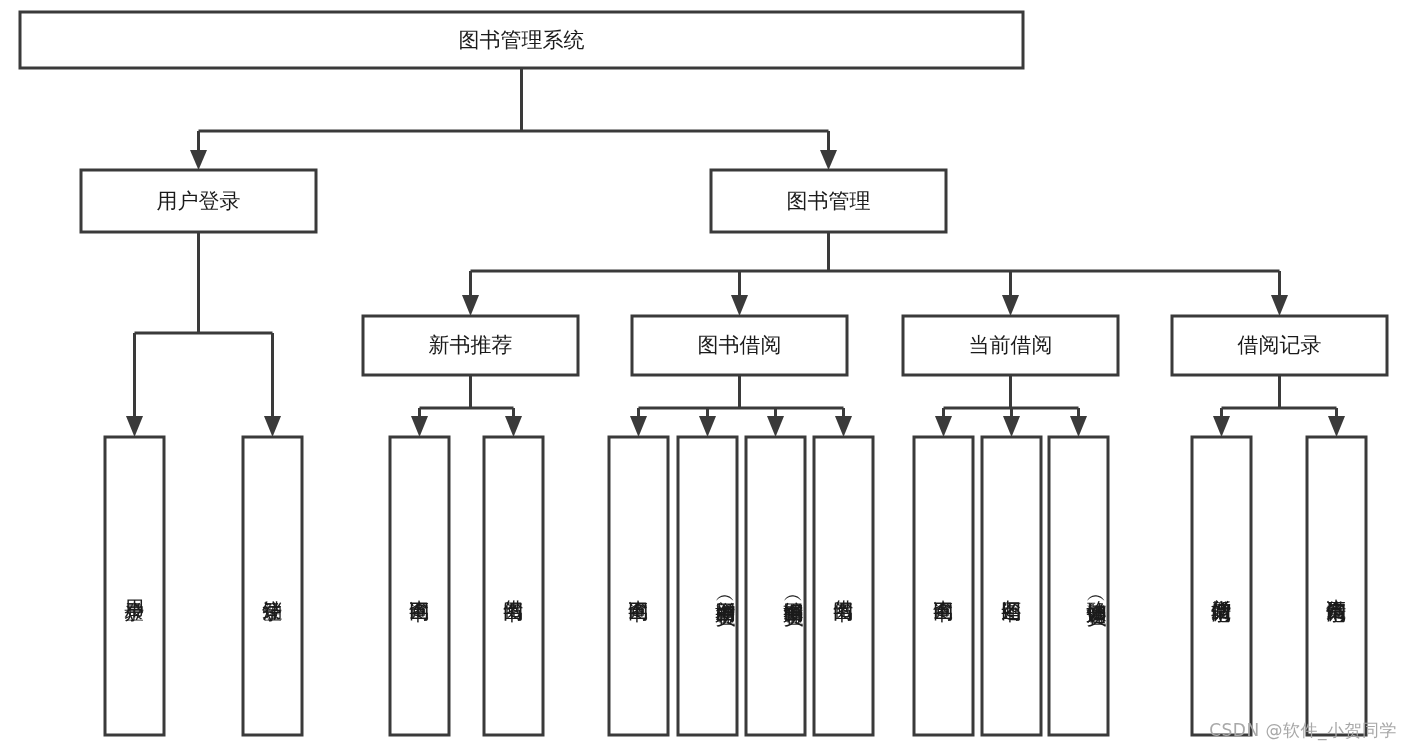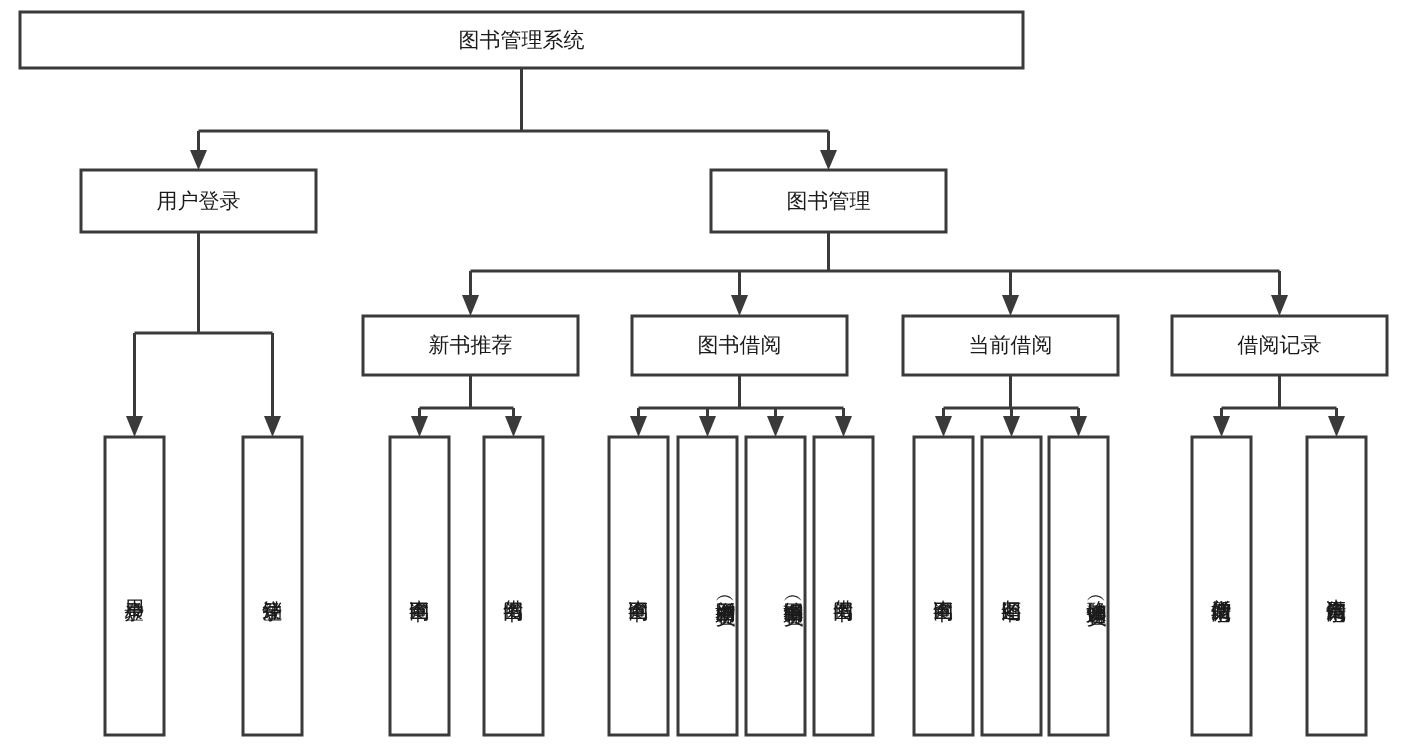--- a/index.html
+++ b/index.html
@@ -225,14 +225,15 @@
   <div class="vlabel" style="left:746px; top:443px; width:59px; height:292px;">编辑图书（管理员）</div>
   <div class="vlabel centered" style="left:814px; top:437px; width:59px; height:298px;">借阅图书</div>
 
   <div class="vlabel centered" style="left:914px; top:437px; width:59px; height:298px;">查询图书</div>
   <div class="vlabel centered" style="left:982px; top:437px; width:59px; height:298px;">归还图书</div>
   <div class="vlabel" style="left:1049px; top:443px; width:59px; height:292px;">确认归还（管理员）</div>
 
   <div class="vlabel centered" style="left:1192px; top:437px; width:59px; height:298px;">新增借阅记录</div>
   <div class="vlabel centered" style="left:1307px; top:437px; width:59px; height:298px;">查询借阅记录</div>
 
+  <div class="watermark">CSDN @软件_小贺同学</div>
 
 </div>
 
 </body></html>

